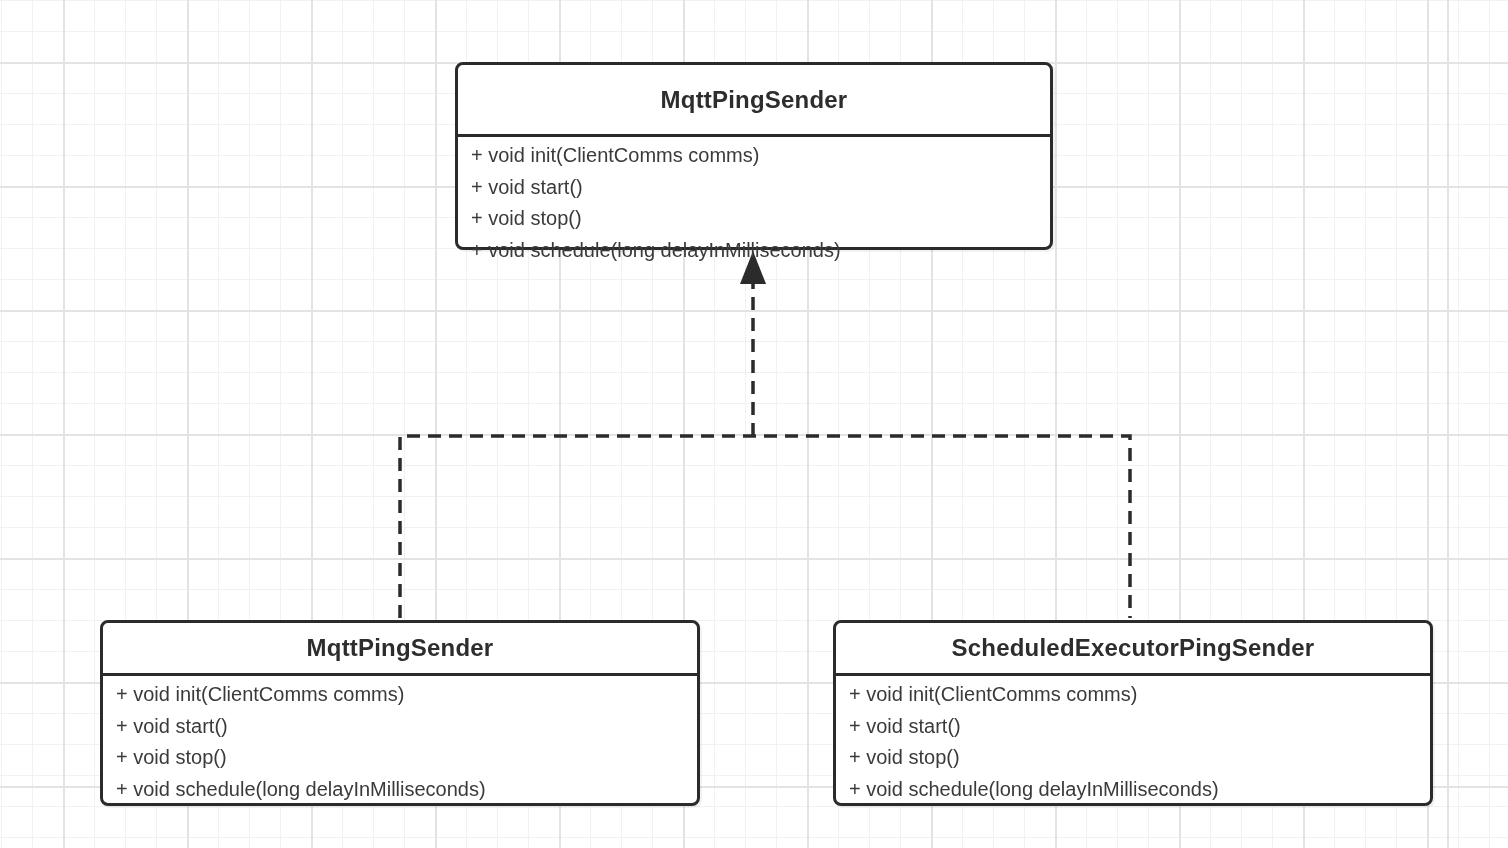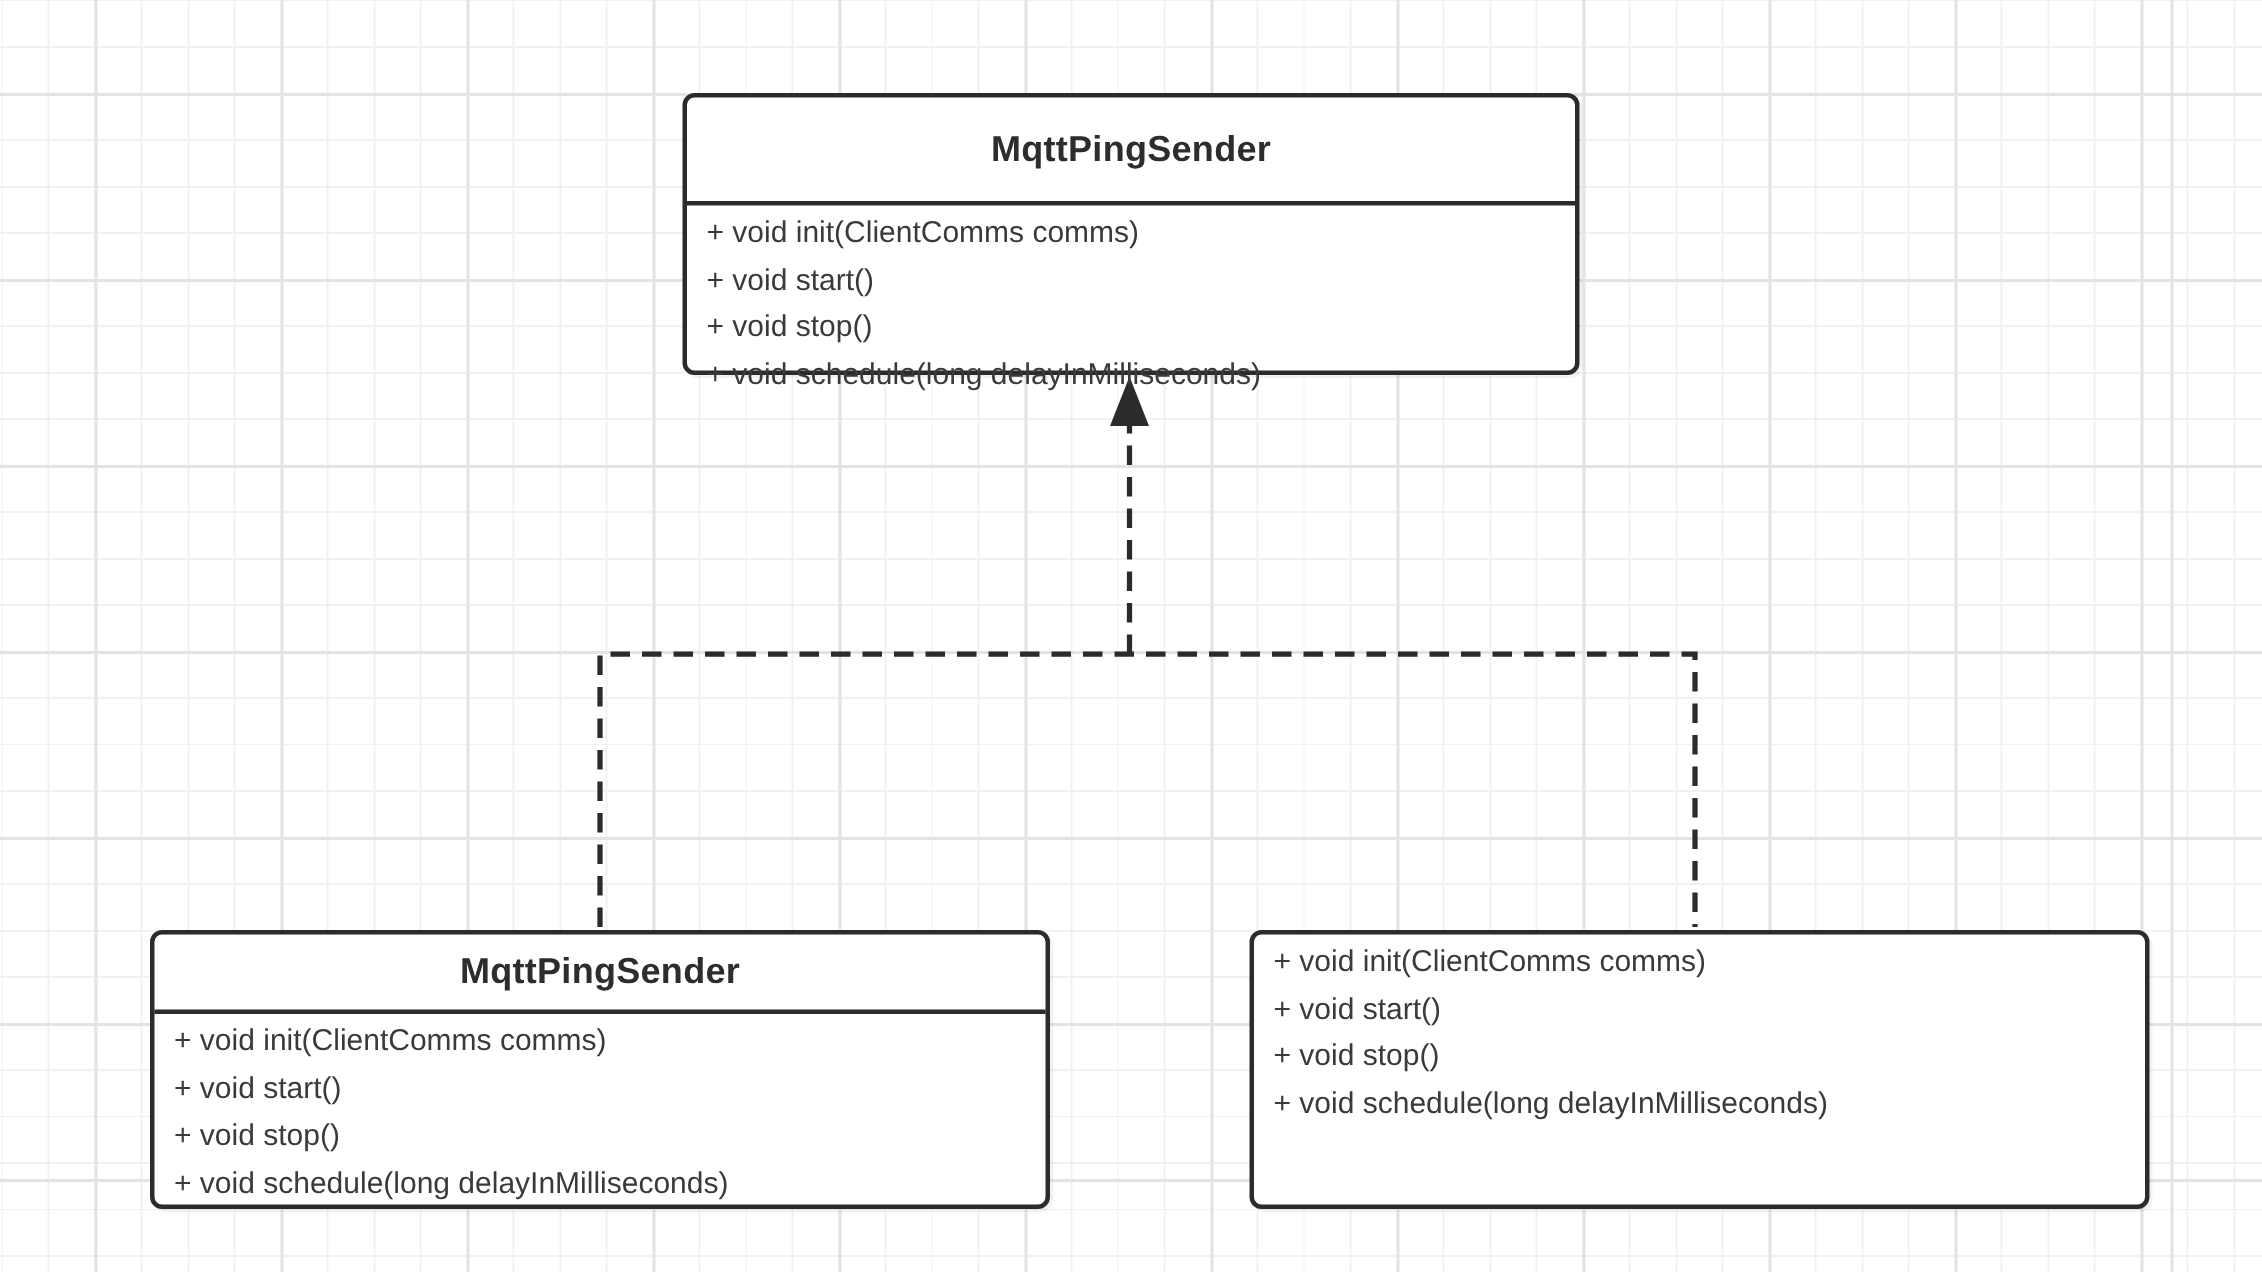--- a/index.html
+++ b/index.html
@@ -111,20 +111,23 @@
     </div>
     <ul class="uml-class-methods">
       <li>+ void init(ClientComms comms)</li>
       <li>+ void start()</li>
       <li>+ void stop()</li>
       <li>+ void schedule(long delayInMilliseconds)</li>
     </ul>
   </div>
 
   <div class="uml-class" id="class-scheduled">
+    <div class="uml-class-header header-short">
+      <span class="uml-class-title">ScheduledExecutorPingSender</span>
+    </div>
     <ul class="uml-class-methods">
       <li>+ void init(ClientComms comms)</li>
       <li>+ void start()</li>
       <li>+ void stop()</li>
       <li>+ void schedule(long delayInMilliseconds)</li>
     </ul>
   </div>
 
 </div>
 

